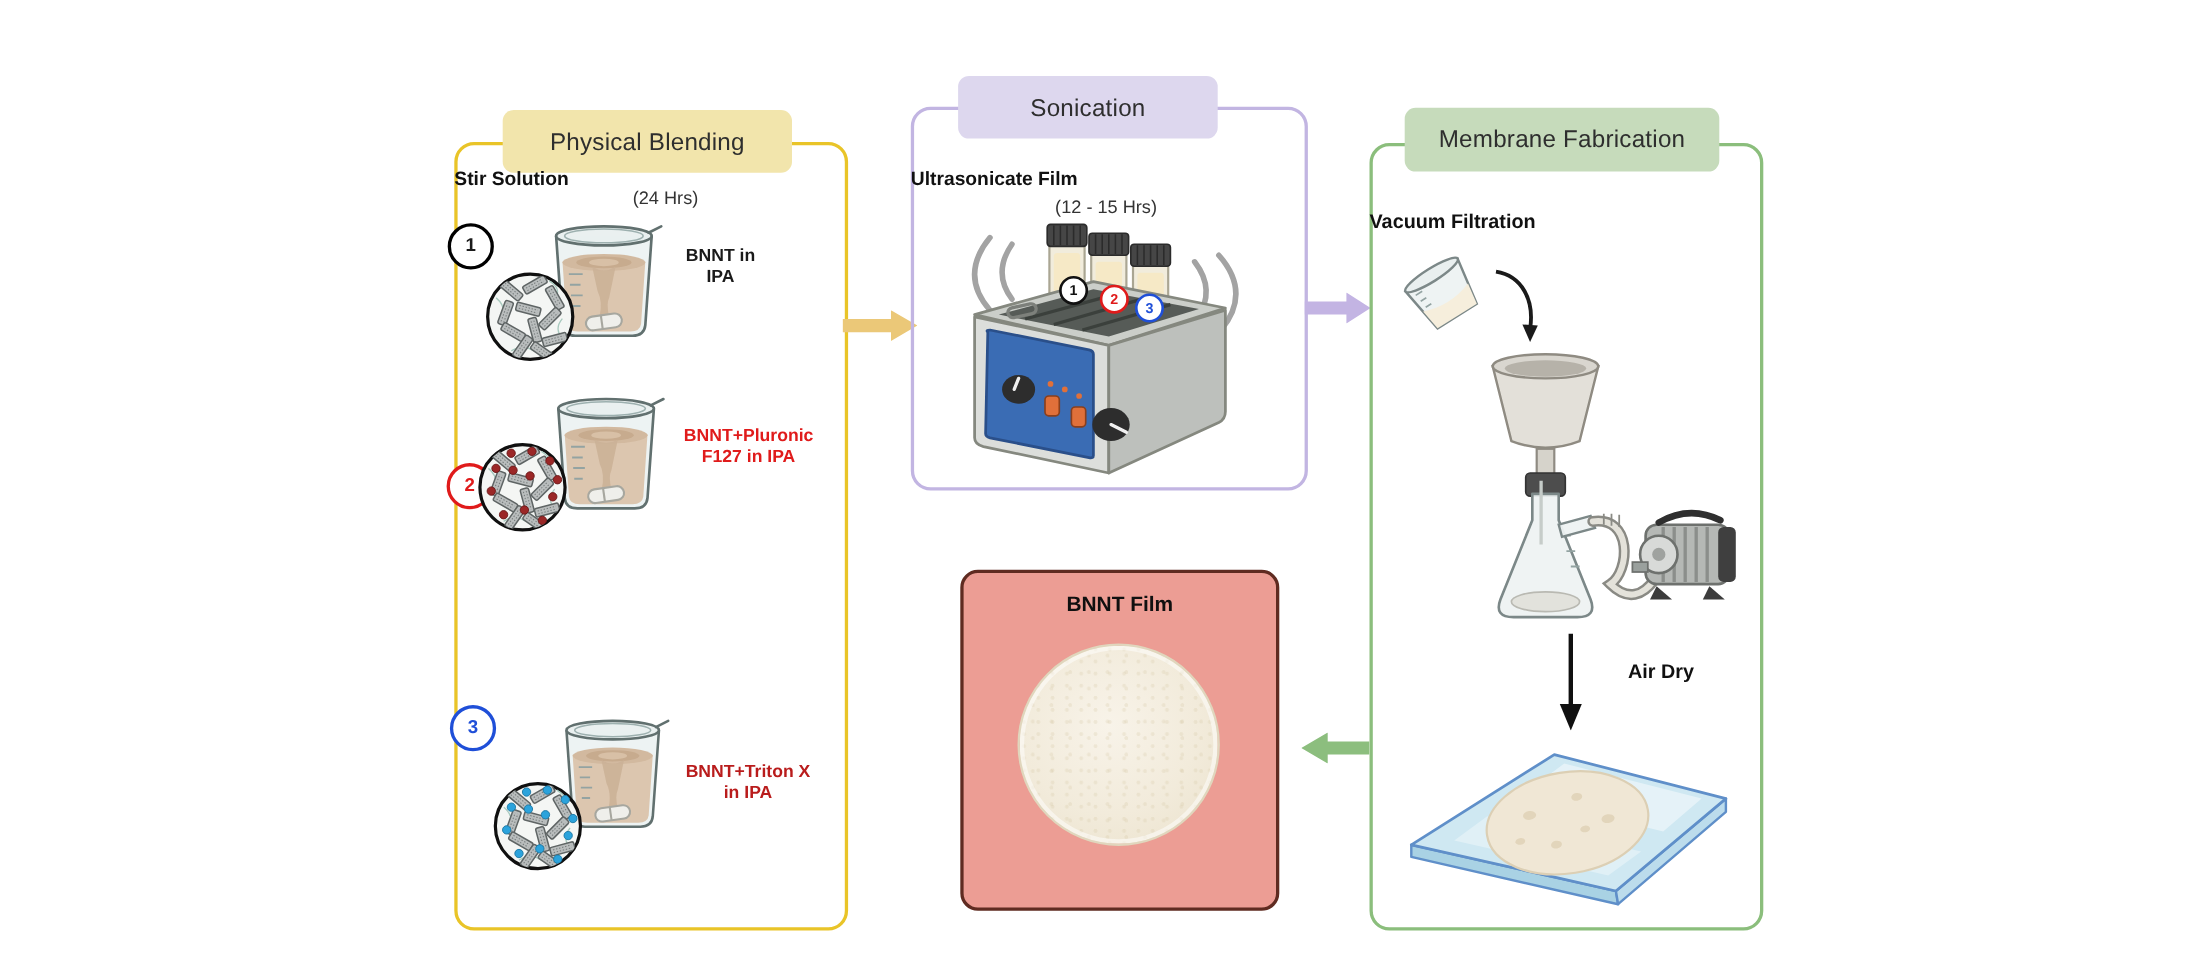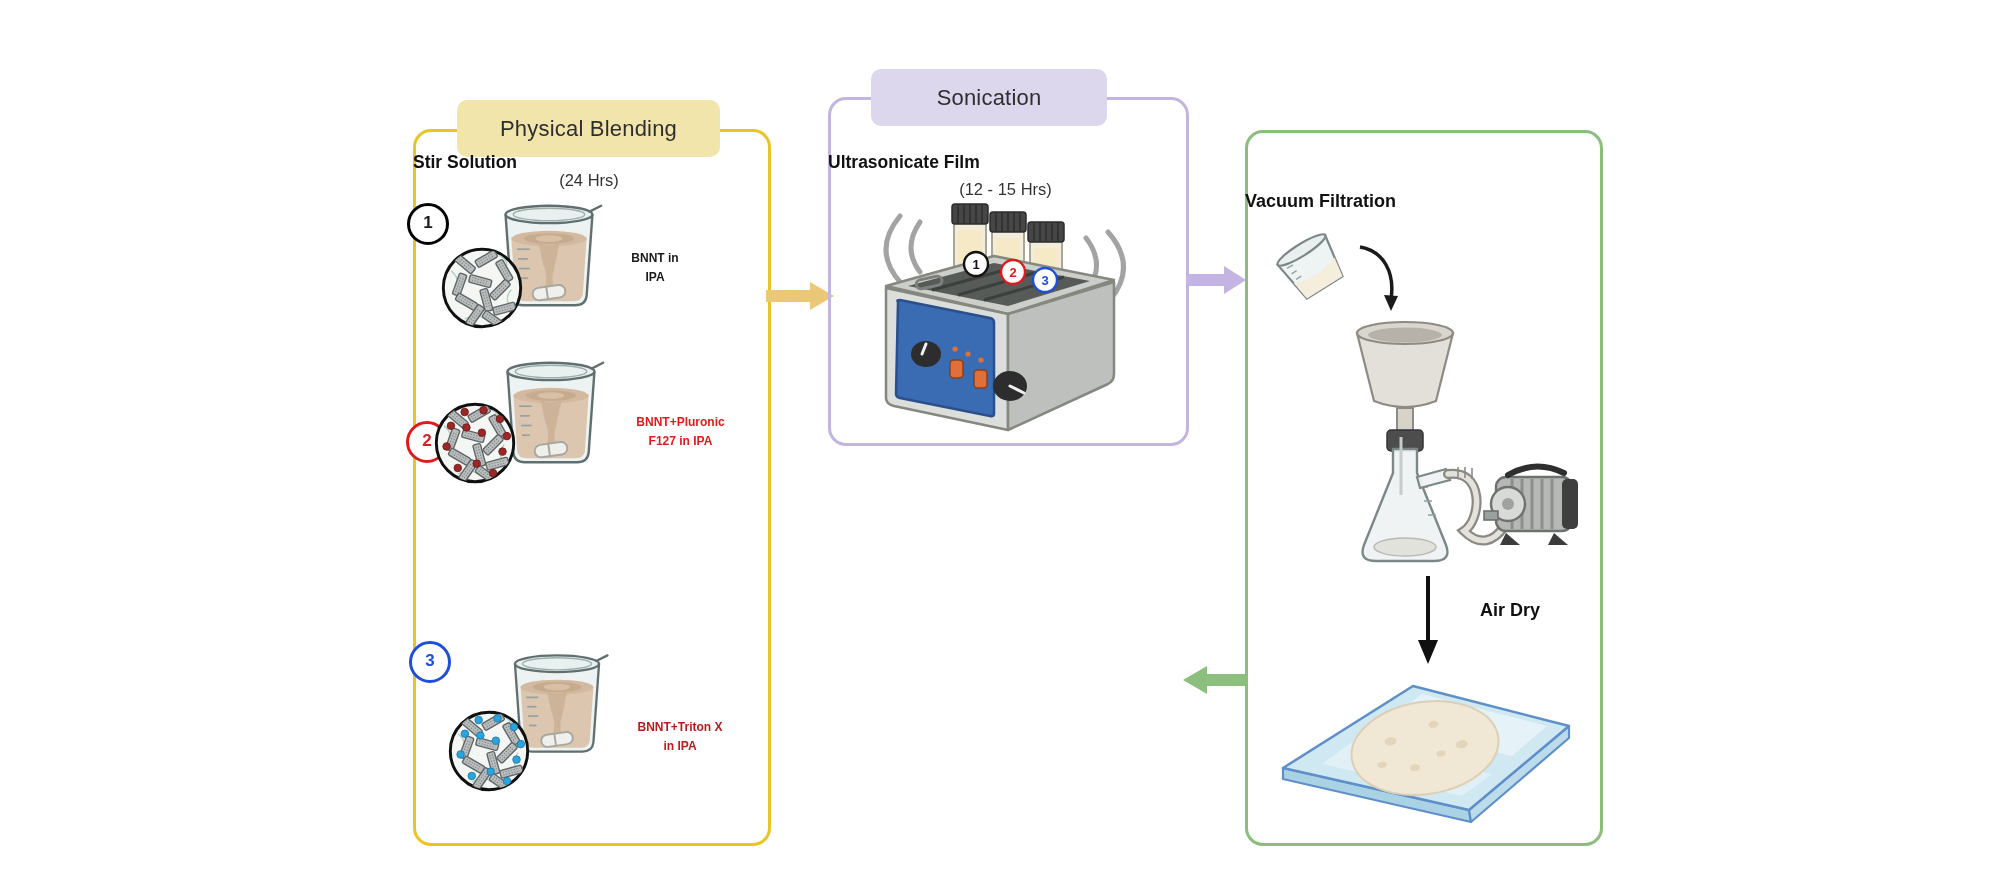--- a/index.html
+++ b/index.html
@@ -17,21 +17,21 @@
   .ph-purple{left:871px;top:69px;width:236px;height:57px;line-height:57px;background:#ddd7ee;}
   .ph-green{left:1277px;top:98px;width:286px;height:58px;line-height:58px;background:#c6dbbb;}
   .step-title{position:absolute;text-align:left;font-weight:bold;font-size:17.5px;line-height:19px;color:#111;}
   .step-sub{position:absolute;text-align:center;font-size:16.5px;line-height:19px;color:#333;}
   
   .badge{position:absolute;width:36px;height:36px;border-radius:50%;background:#fff;
          border:3px solid #000;text-align:center;line-height:34px;font-weight:bold;font-size:17px;}
   .badge.red{border-color:#e01b1b;color:#e01b1b;}
   .badge.blue{border-color:#1f4fd8;color:#1f4fd8;}
   
-  .blend-label{position:absolute;font-weight:bold;font-size:12px;line-height:19px;text-align:center;margin-top:26px;}
+  .blend-label{position:absolute;font-weight:bold;font-size:16px;line-height:19px;text-align:center;}
   .blend-label.black{color:#1a1a1a;}
   .blend-label.red{color:#e01b1b;}
   .blend-label.blue{color:#b91c1c;}
   
   .film-box{position:absolute;left:873px;top:518px;width:284px;height:304px;background:#ec9d94;
             border:3px solid #5f2b21;border-radius:16px;}
   .film-title{position:absolute;left:0;top:18px;width:100%;text-align:center;
               font-weight:bold;font-size:19px;color:#101010;}
   .film-disc{position:absolute;left:49px;top:64px;width:180px;height:180px;border-radius:50%;
              background:
@@ -110,21 +110,21 @@
       </g>
       <clipPath id="inset-clip">
           <circle cx="50" cy="50" r="45"></circle>
         </clipPath>
     </defs>
   </svg>
 
   <section class="panel yellow"></section>
   <div class="panel-header ph-yellow">Physical Blending</div>
   <div class="step-title" style="left:413px;top:153px;width:352px;">Stir Solution</div>
-  <div class="step-sub" style="left:413px;top:171px;width:352px;">(24 Hrs)</div>
+  <div class="step-sub" style="left:413px;top:171px;width:352px;padding-left:16px;">(24 Hrs)</div>
 
   <div class="badge" style="left:407px;top:203px;">1</div>
   <svg class="abs" style="left:490px;top:199px;" width="118" height="112" viewBox="0 0 122 116">
       <use href="#beaker-sym"></use>
     </svg>
   <svg class="abs" style="left:439px;top:245px;" width="86" height="86" viewBox="0 0 100 100">
     <circle cx="50" cy="50" r="45" fill="#f4f6f4" stroke="#101010" stroke-width="3.4"></circle>
     <g clip-path="url(#inset-clip)">
         <use href="#rods-field"></use>
       </g>
@@ -263,20 +263,21 @@
       </g>
     <ellipse cx="148" cy="200" rx="17" ry="15" fill="#2d2d2d"></ellipse>
     <line x1="148" y1="200" x2="162" y2="207" stroke="#f0f0f0" stroke-width="3" stroke-linecap="round"></line>
   </svg>
 
   <svg class="flow-arrow" style="left:1186px;top:266px;" width="60" height="28" viewBox="0 0 60 28">
     <path d="M0 8 L38 8 L38 0 L60 14 L38 28 L38 20 L0 20 Z" fill="#c3b4e3"></path>
   </svg>
 
   <section class="panel green"></section>
+  <div class="panel-header ph-green">Membrane Fabrication</div>
   <div class="step-title" style="left:1245px;top:192px;width:352px;font-size:18px;">Vacuum Filtration</div>
 
   <svg class="abs" style="left:1268px;top:215px;" width="320" height="360" viewBox="0 0 320 360">
 
     <g transform="translate(44 52) rotate(-32)">
       <path d="M-28 -20 L-21 24 L21 24 L28 -20 Z" fill="rgba(236,242,242,0.9)" stroke="#7c8888" stroke-width="2.2"></path>
       <path d="M-24 4 L-21 24 L21 24 L24 4 Q0 13 -24 4 Z" fill="#f6eedc"></path>
       <ellipse cx="0" cy="-20" rx="28" ry="6" fill="#e9efef" stroke="#7c8888" stroke-width="2.2"></ellipse>
       <g stroke="#93a3a2" stroke-width="1.5">
           <line x1="-22" y1="-12" x2="-15" y2="-12"></line>
@@ -353,14 +354,18 @@
           <ellipse cx="118" cy="80" rx="4.5" ry="3"></ellipse>
           <ellipse cx="178" cy="78" rx="4.5" ry="3"></ellipse>
         </g>
     </g>
   </svg>
 
   <svg class="flow-arrow" style="left:1183px;top:666px;" width="62" height="28" viewBox="0 0 62 28">
     <path d="M62 8 L24 8 L24 0 L0 14 L24 28 L24 20 L62 20 Z" fill="#8cbe7e"></path>
   </svg>
 
+  <section class="film-box">
+    <div class="film-title">BNNT Film</div>
+    <div class="film-disc"></div>
+  </section>
 
 </div>
 
 </body></html>

